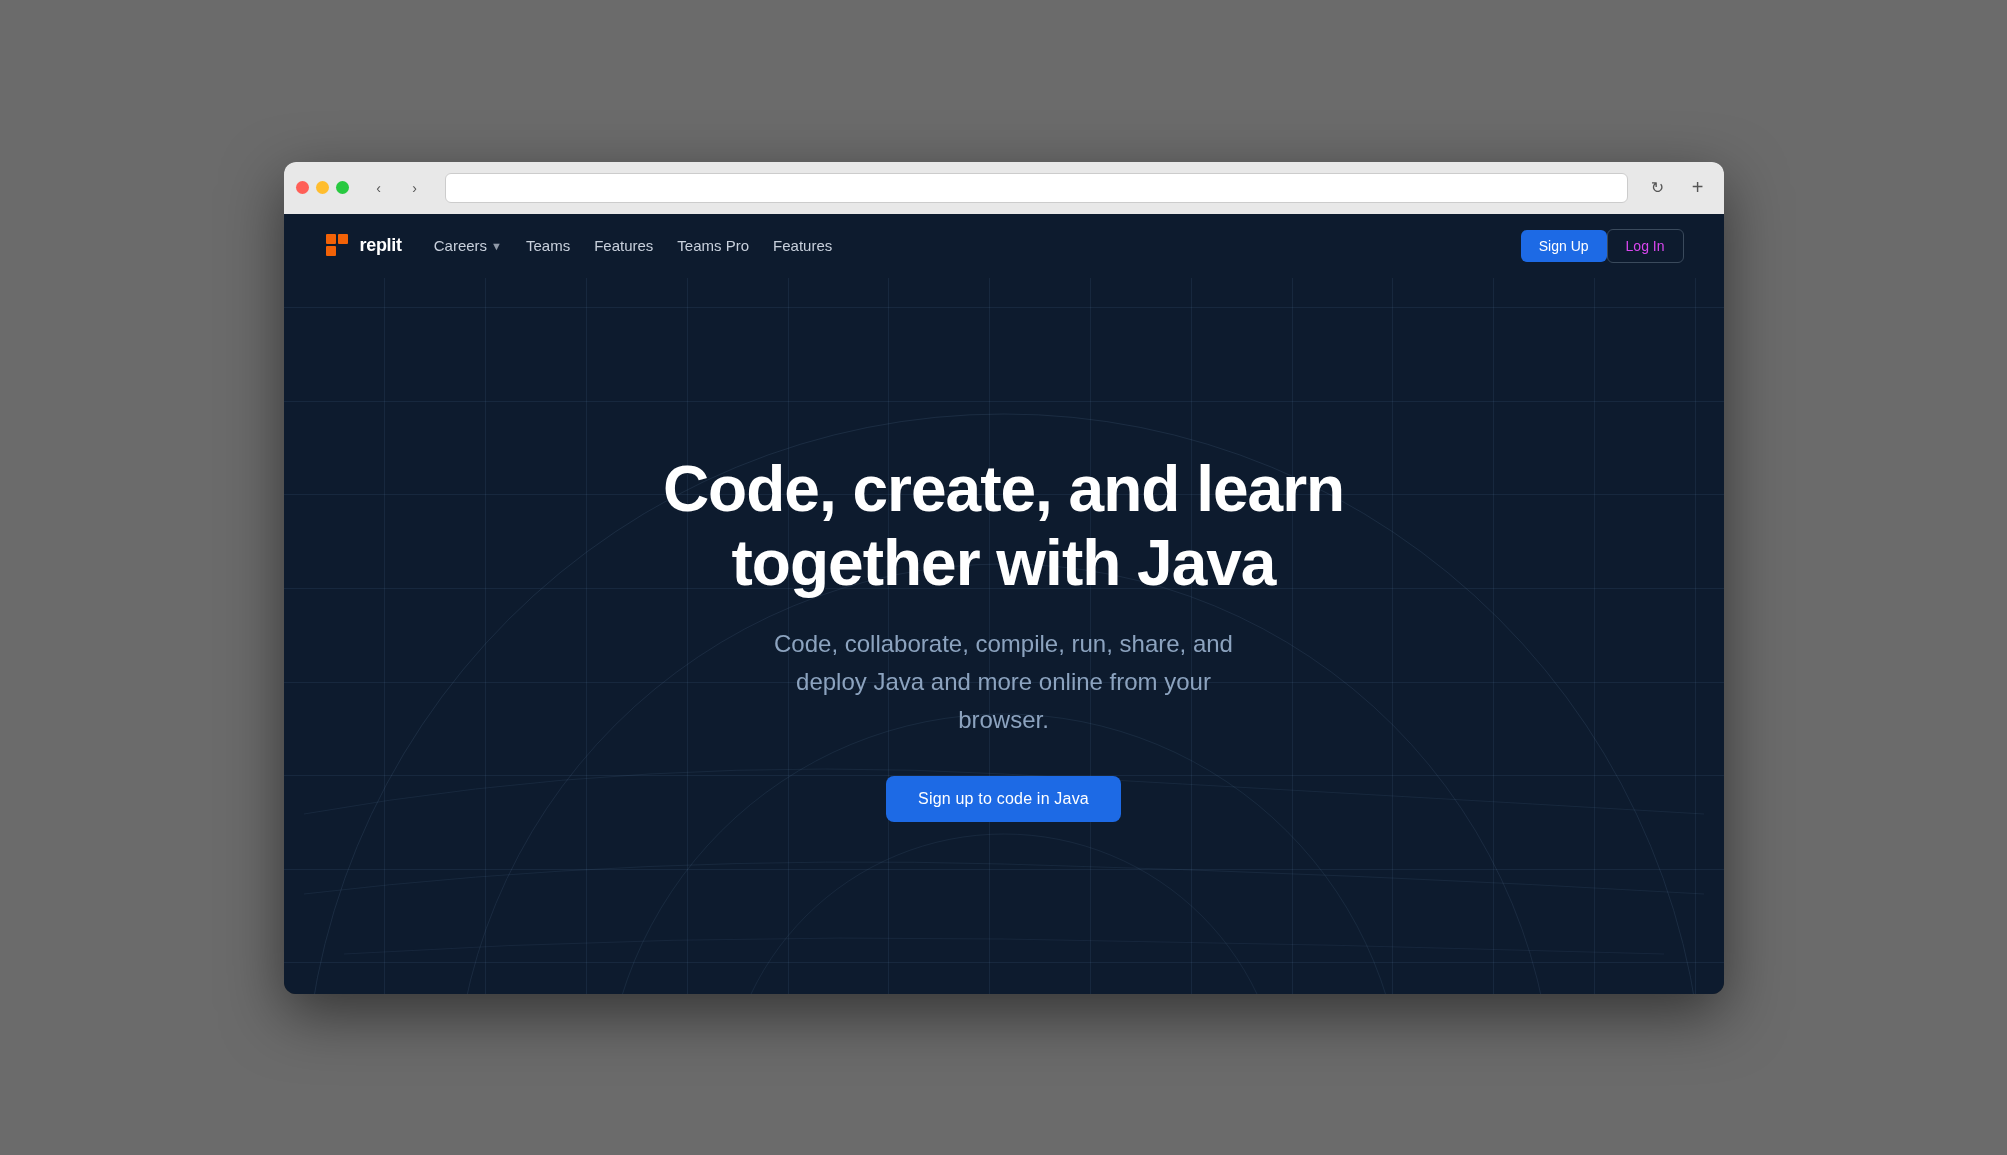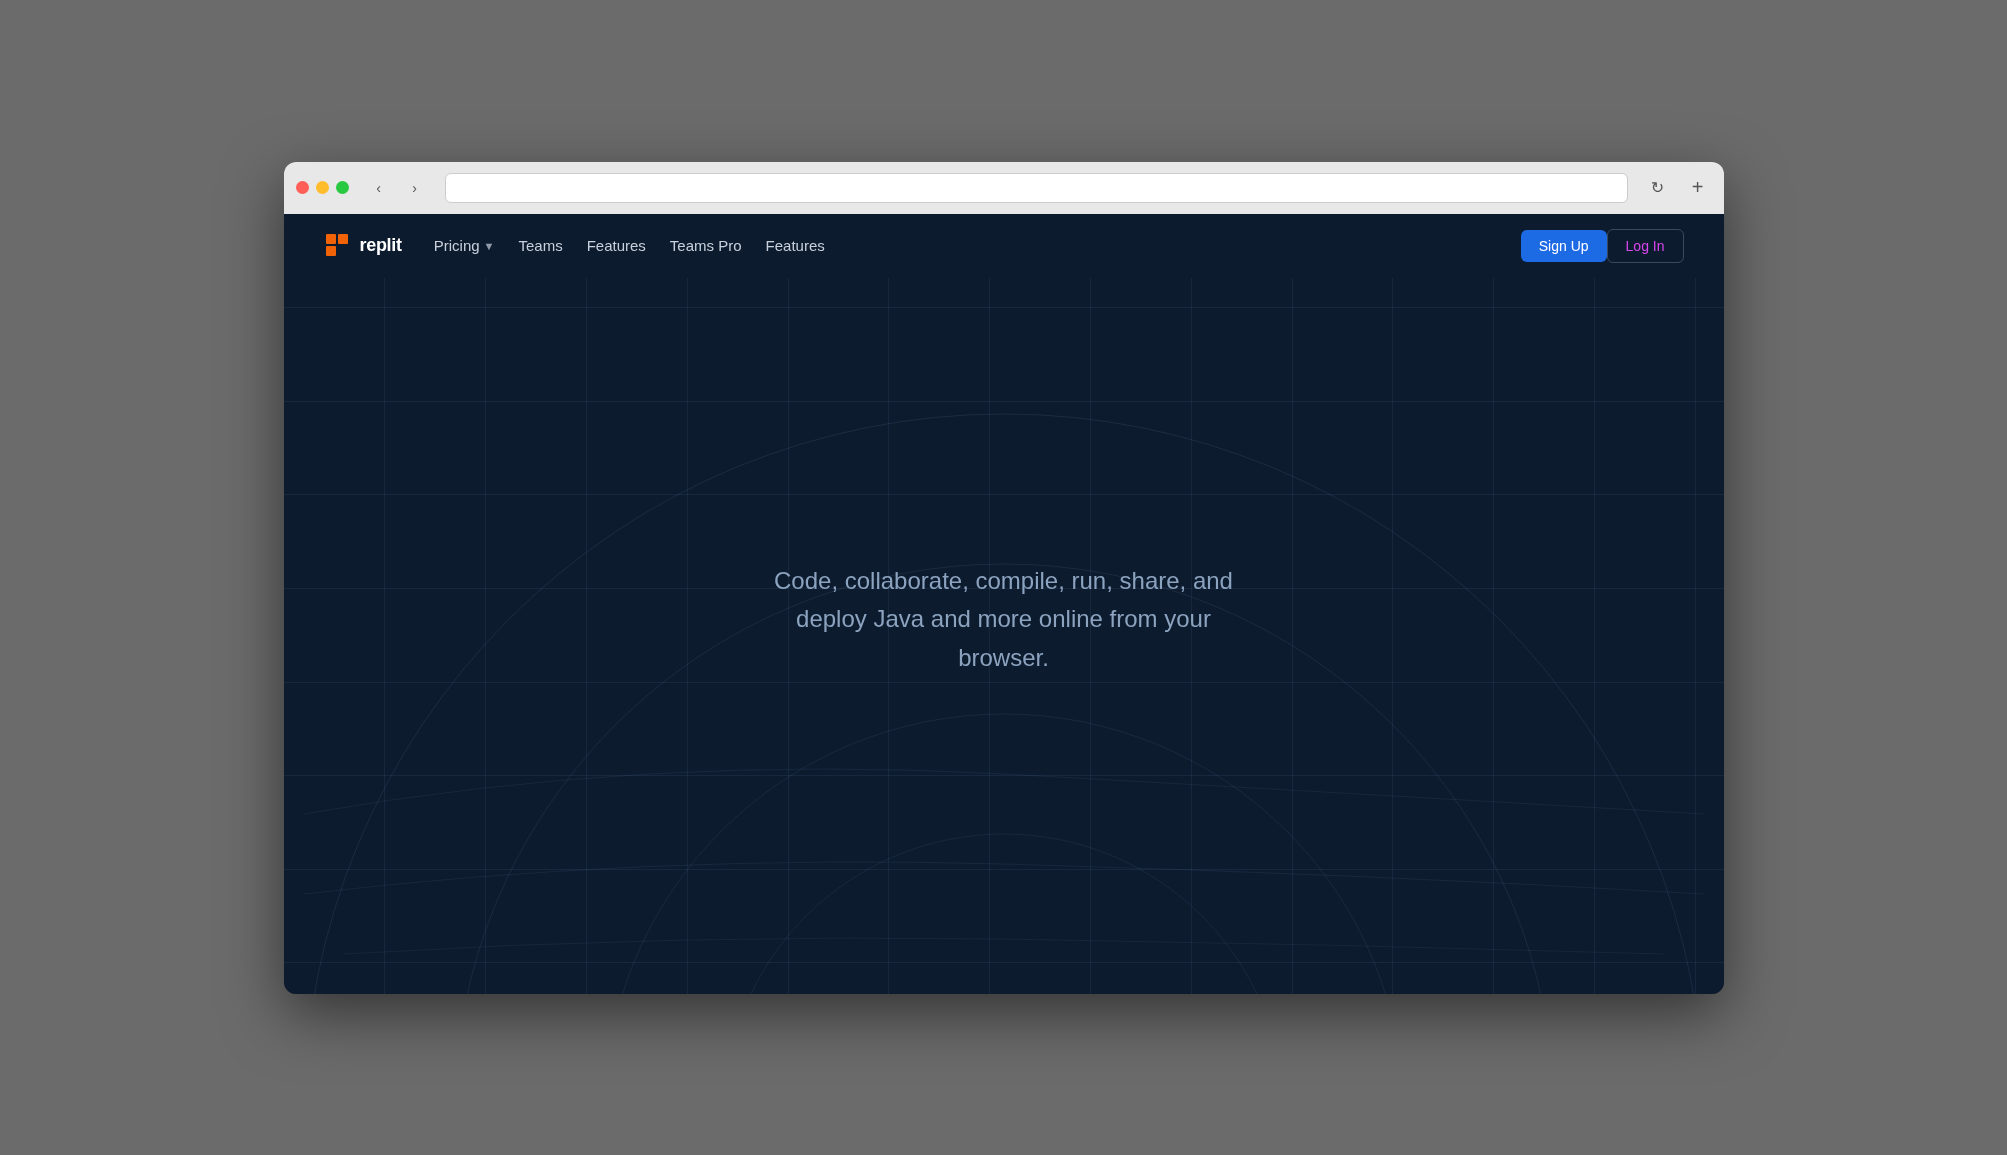--- a/index.html
+++ b/index.html
@@ -329,33 +329,35 @@
         <svg class="logo-icon" viewBox="0 0 28 28" xmlns="http://www.w3.org/2000/svg">
           <rect x="2" y="2" width="10" height="10" rx="1" fill="#F26207"></rect>
           <rect x="14" y="2" width="10" height="10" rx="1" fill="#F26207"></rect>
           <rect x="2" y="14" width="10" height="10" rx="1" fill="#F26207"></rect>
         </svg>
         <span class="logo-text">replit</span>
       </div>
 
       <div class="nav-links">
         <a class="nav-link">
-          <span>Pricing</span>
+          <span>Careers</span>
           <span style="font-size:11px; opacity:0.7;">▼</span>
         </a>
         <a class="nav-link">Teams</a>
         <a class="nav-link">Features</a>
         <a class="nav-link">Teams Pro</a>
         <a class="nav-link">Features</a>
       </div>
 
       <div class="nav-actions">
         <button class="btn-signup">Sign Up</button>
         <button class="btn-login">Log In</button>
       </div>
     </nav>
 
     <section class="hero">
+      <h1 class="hero-title">Code, create, and learn together with Java</h1>
       <p class="hero-subtitle">Code, collaborate, compile, run, share, and deploy Java and more online from your browser.</p>
+      <button class="btn-cta">Sign up to code in Java</button>
     </section>
 
   </div>
 </div>
 
 </body></html>

